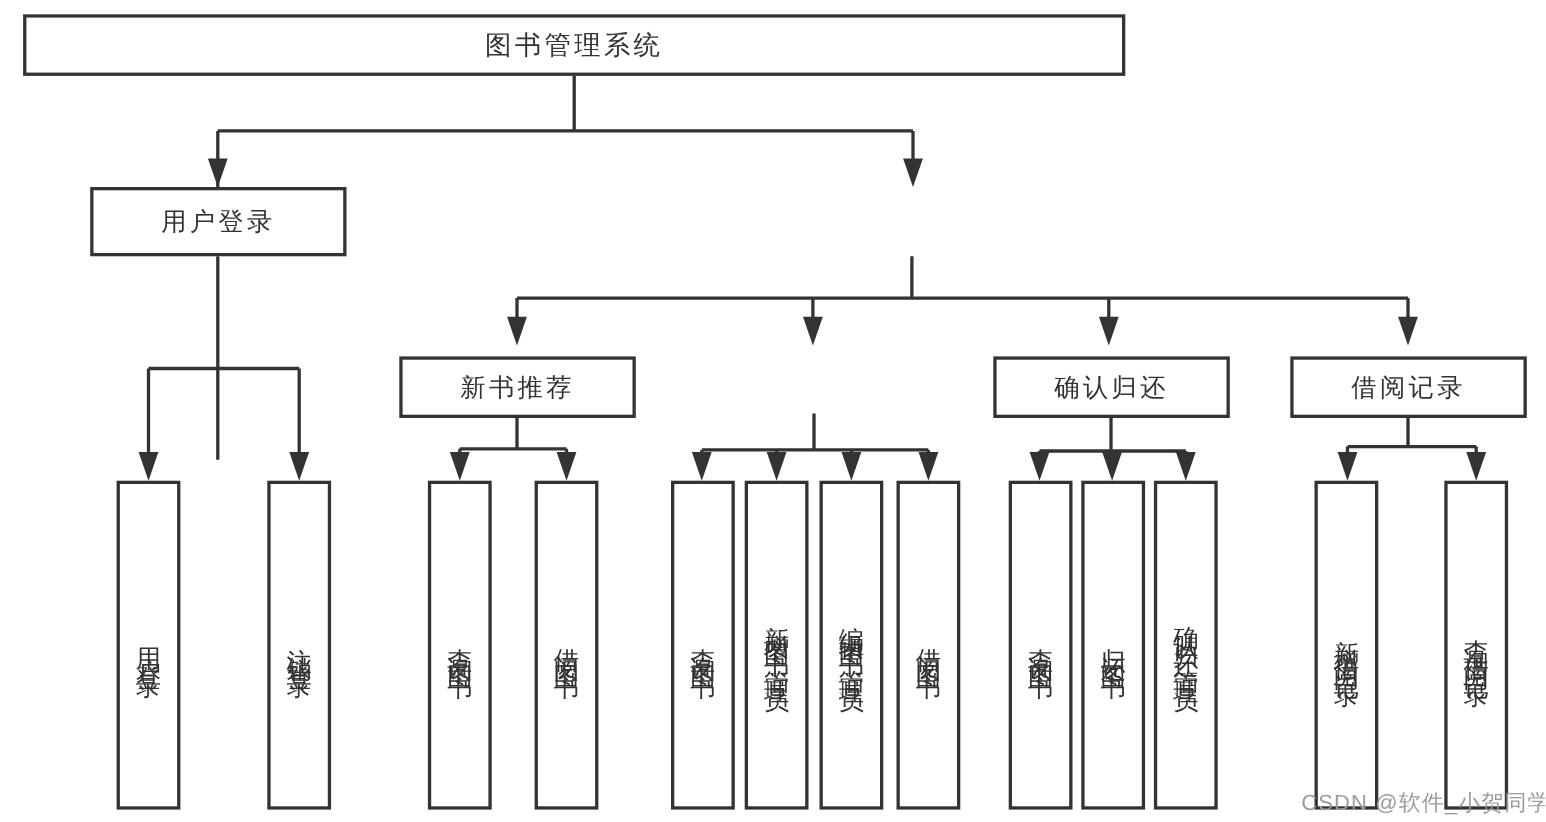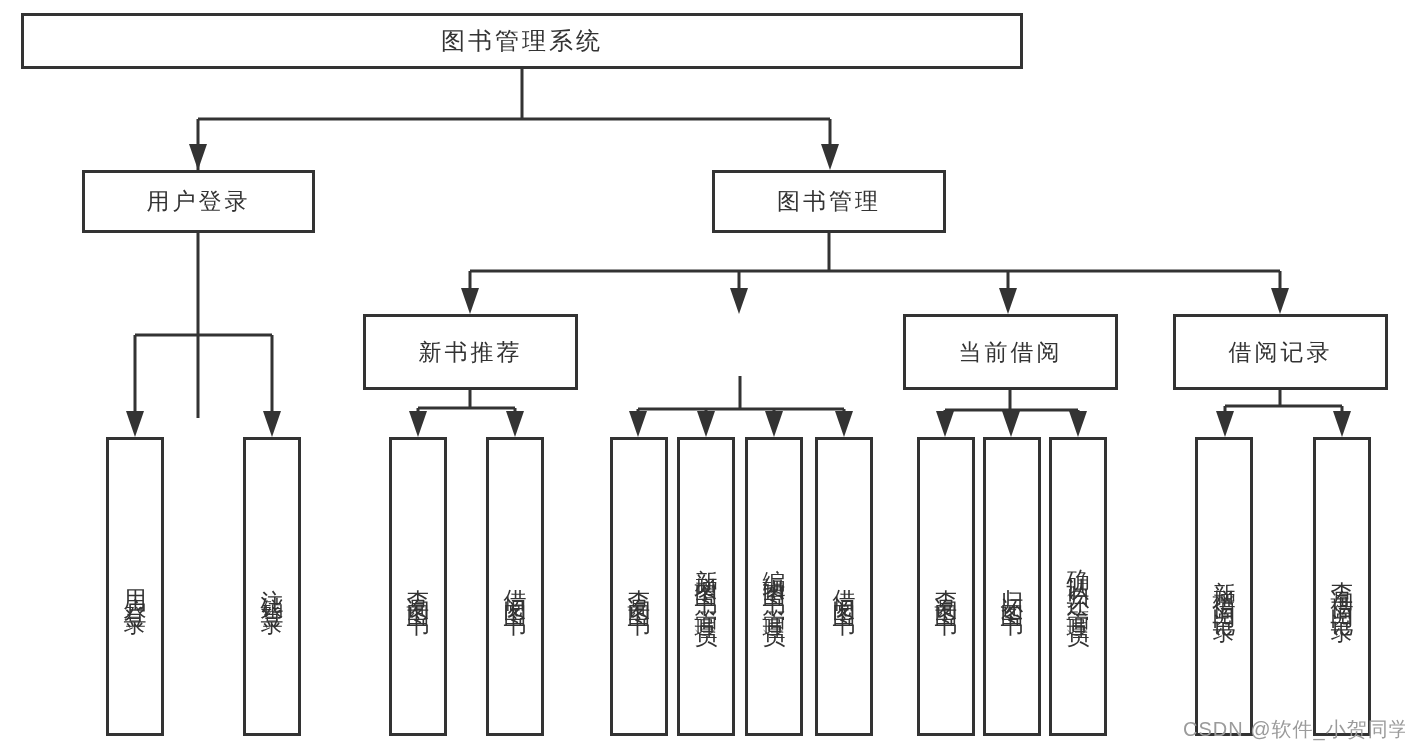--- a/index.html
+++ b/index.html
@@ -12,21 +12,21 @@
   .cpath { stroke:#333333; stroke-width:3; fill:none; }
   .aheads polygon { fill:#333333; }
   .box {
     position:absolute; box-sizing:border-box;
     background:#ffffff; border:3px solid #333333;
     color:#333333; display:flex; align-items:center; justify-content:center;
     font-size:23px; letter-spacing:3px; white-space:nowrap; z-index:2;text-align:right;
   }
   .root { left:21px; top:13px; width:1002px; height:56px; font-size:24px; }
   .l2   { top:170px; height:63px; }
-  .l3   { top:314px; width:215px; height:76px; }
+  .l3   { top:324px; width:215px; height:56px; }
   .leaf {
     top:437px; width:58px; height:299px;
     writing-mode:vertical-lr; text-orientation:mixed;
     letter-spacing:8px; line-height:1; font-size:23px;
   }
   .watermark {
     position:absolute; left:1183px; top:716px; z-index:3;
     font-size:20px; color:#9b9b9b; letter-spacing:1px; white-space:nowrap;
   }
 </style>
@@ -63,24 +63,23 @@
       <polygon points="1002,411 1020,411 1011,437"></polygon>
       <polygon points="1069,411 1087,411 1078,437"></polygon>
       <polygon points="1216,411 1234,411 1225,437"></polygon>
       <polygon points="1333,411 1351,411 1342,437"></polygon>
     </g>
   </svg>
 
   <div class="box root">图书管理系统</div>
 
   <div class="box l2" style="left:82px;width:233px;">用户登录</div>
-  <div class="box l2" style="left:712px;width:234px;">图书管理</div>
 
   <div class="box l3" style="left:363px;">新书推荐</div>
-  <div class="box l3" style="left:903px;">当前借阅</div>
+  <div class="box l3" style="left:903px;">确认归还</div>
   <div class="box l3" style="left:1173px;">借阅记录</div>
 
   <div class="box leaf" style="left:106px;">用户登录</div>
   <div class="box leaf" style="left:243px;">注销登录</div>
 
   <div class="box leaf" style="left:389px;">查询图书</div>
   <div class="box leaf" style="left:486px;">借阅图书</div>
 
   <div class="box leaf" style="left:610px;">查询图书</div>
   <div class="box leaf" style="left:677px;">新增图书（管理员）</div>

